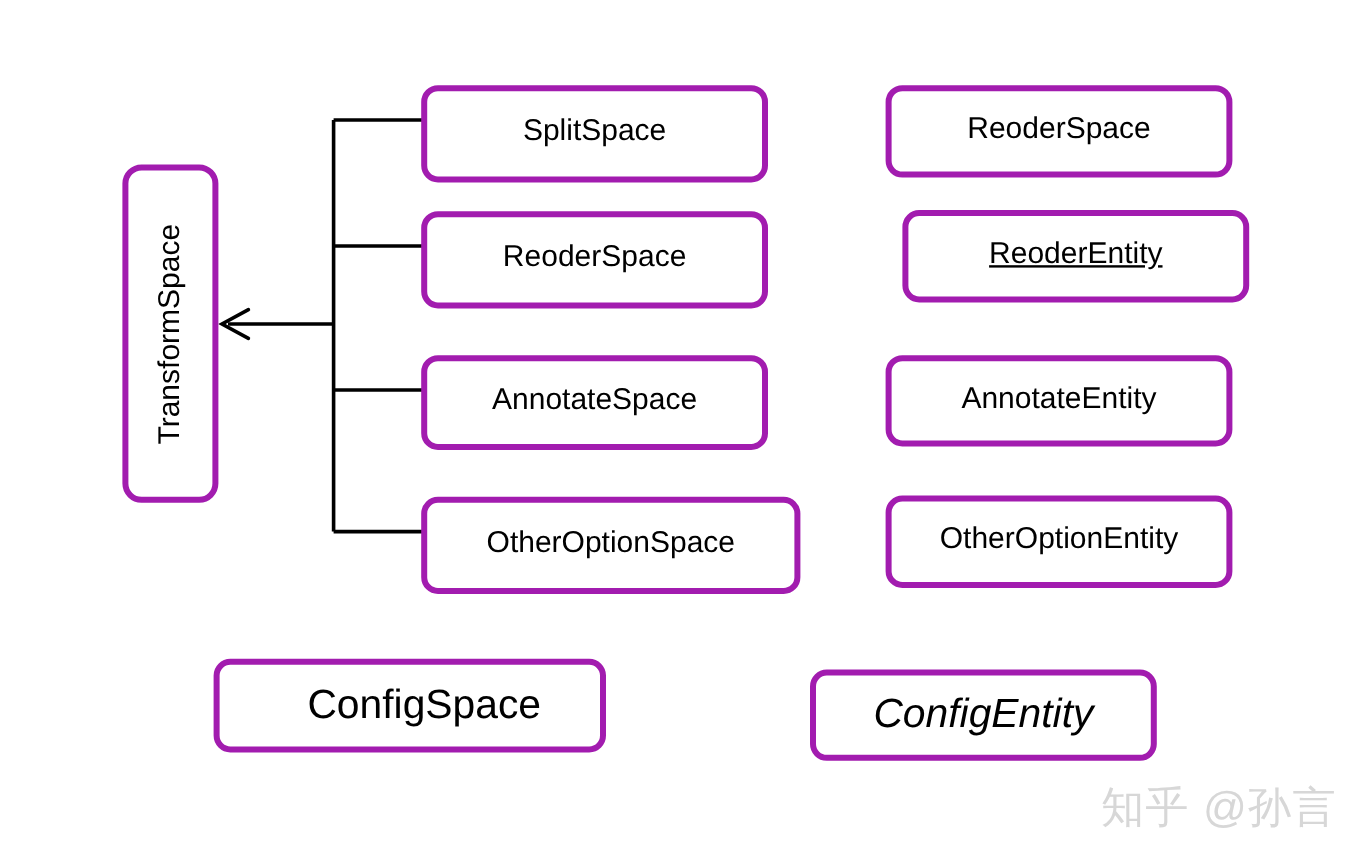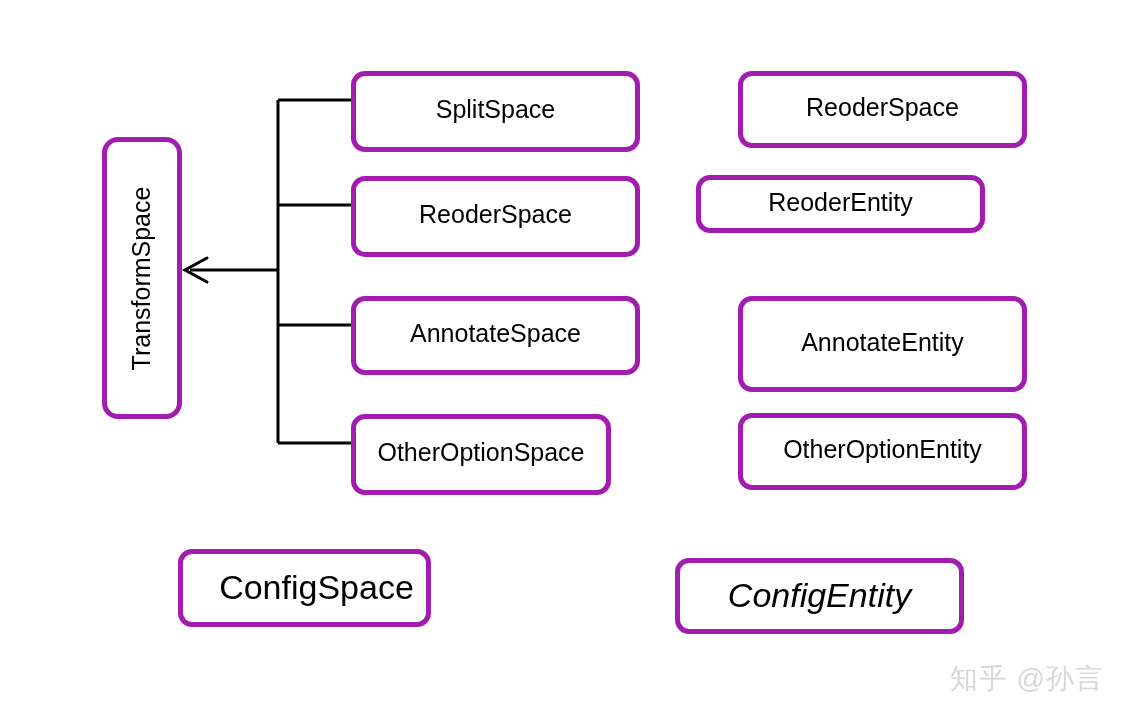--- a/index.html
+++ b/index.html
@@ -59,23 +59,23 @@
     pointer-events: none;
   }
   #connectors line, #connectors polyline {
     stroke: #000000;
     fill: none;
   }
 
   
   #watermark {
     position: absolute;
-    right: 34px;
+    right: 24px;
     bottom: 22px;
-    font-size: 28px;
+    font-size: 36px;
     color: #d7d7d7;
     letter-spacing: 1px;
     user-select: none;
     white-space: nowrap;
     margin-left: 36px;
   }
 </style>
 </head>
 <body>
 
@@ -103,41 +103,41 @@
   </div>
 
   <div class="node mid" style="left:351px; top:285px; width:289px; height:79px;">
     <span class="label">AnnotateSpace</span>
   </div>
 
   <div class="node mid" style="left:351px; top:165px; width:289px; height:81px;">
     <span class="label">ReoderSpace</span>
   </div>
 
-  <div class="node mid" style="left:351px; top:403px; width:260px; height:81px;">
+  <div class="node mid" style="left:351px; top:403px; width:316px; height:81px;">
     <span class="label">OtherOptionSpace</span>
   </div>
 
   <div class="node mid" style="left:738px; top:60px; width:289px; height:77px;">
     <span class="label">ReoderSpace</span>
   </div>
 
-  <div class="node mid" style="left:696px; top:164px; width:289px; height:58px;">
+  <div class="node mid" style="left:752px; top:164px; width:289px; height:77px;text-decoration:underline;">
     <span class="label">ReoderEntity</span>
   </div>
 
-  <div class="node mid" style="left:738px; top:285px; width:289px; height:96px;">
+  <div class="node mid" style="left:738px; top:285px; width:289px; height:76px;">
     <span class="label">AnnotateEntity</span>
   </div>
 
   <div class="node mid" style="left:738px; top:402px; width:289px; height:77px;text-align:center;">
     <span class="label">OtherOptionEntity</span>
   </div>
 
-  <div class="node big" style="left:178px; top:538px; width:253px; height:78px;padding-left:24px;">
+  <div class="node big" style="left:178px; top:538px; width:327px; height:78px;padding-left:24px;">
     <span class="label">ConfigSpace</span>
   </div>
 
   <div class="node big" style="left:675px; top:547px; width:289px; height:76px;font-style:italic;">
     <span class="label">ConfigEntity</span>
   </div>
 
   <div id="watermark">知乎 @孙言</div>
 
 </div>

